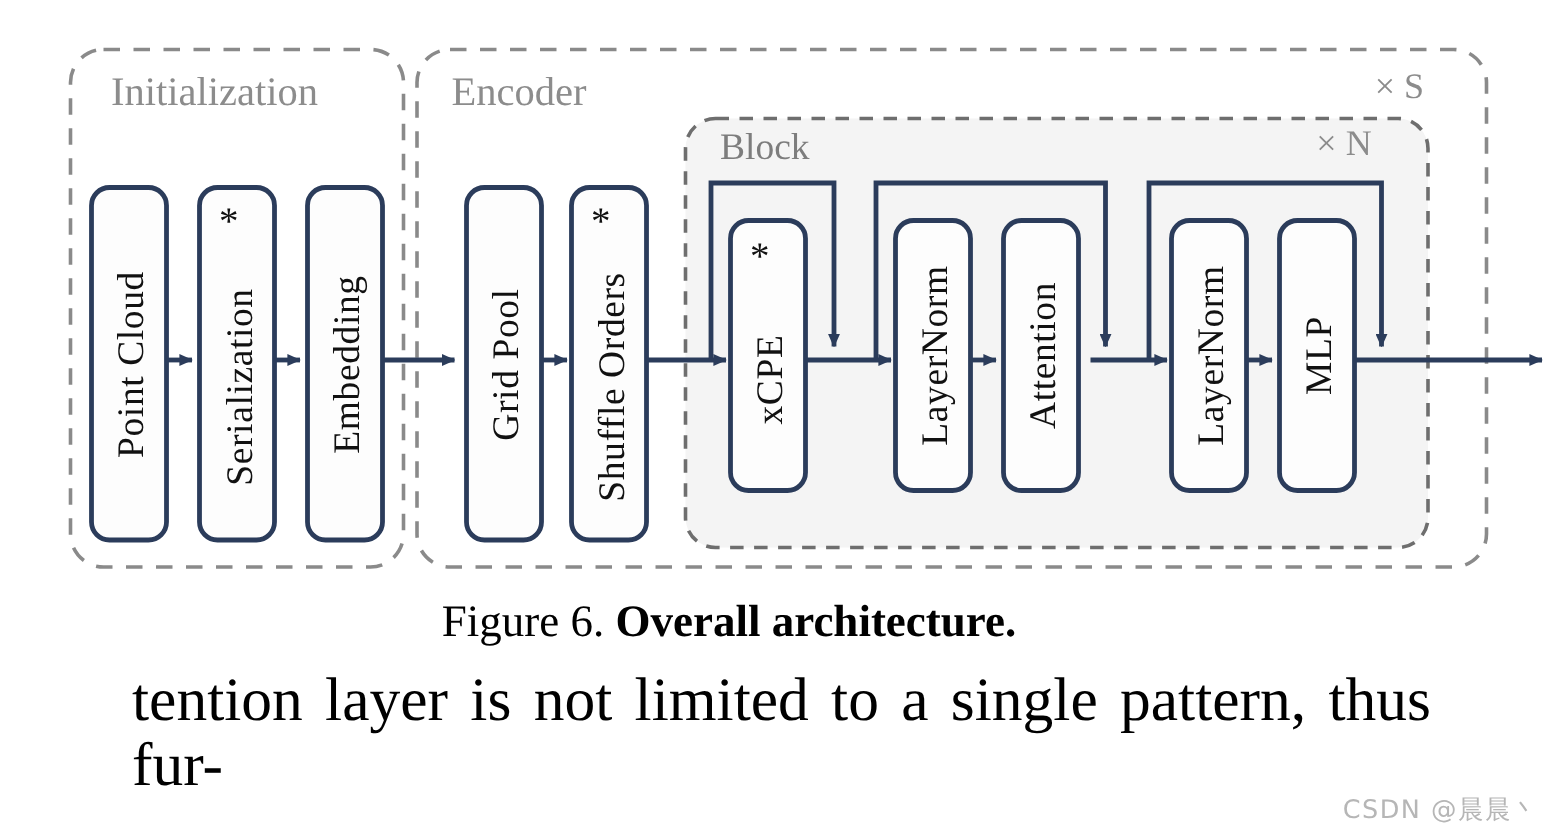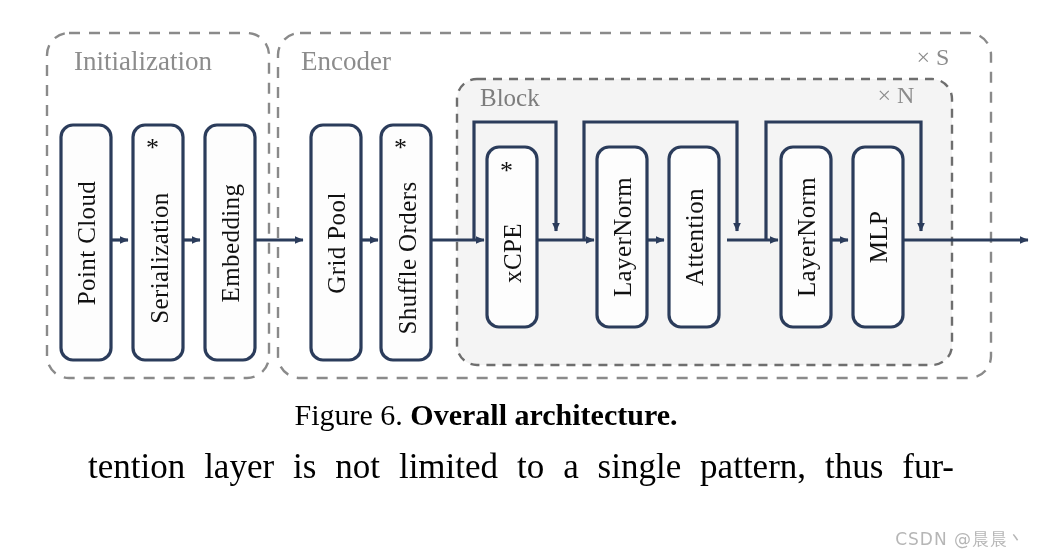--- a/index.html
+++ b/index.html
@@ -103,21 +103,21 @@
     font-family: "Liberation Serif", "DejaVu Serif", serif;
     margin-left: 32px;
   }
   #caption .cap-bold { font-weight: bold; }
 
   #bodytext {
     position: absolute;
     left: 88px;
     top: 445px;
     width: 866px;
-    font-size: 35px;
+    font-size: 41px;
     line-height: 43px;
     color: #000;
     font-family: "Liberation Serif", "DejaVu Serif", serif;
   }
   #bodytext .line1 {
     text-align: justify;
     text-align-last: justify;
   }
   #bodytext .line2 { text-align: left; }
 

